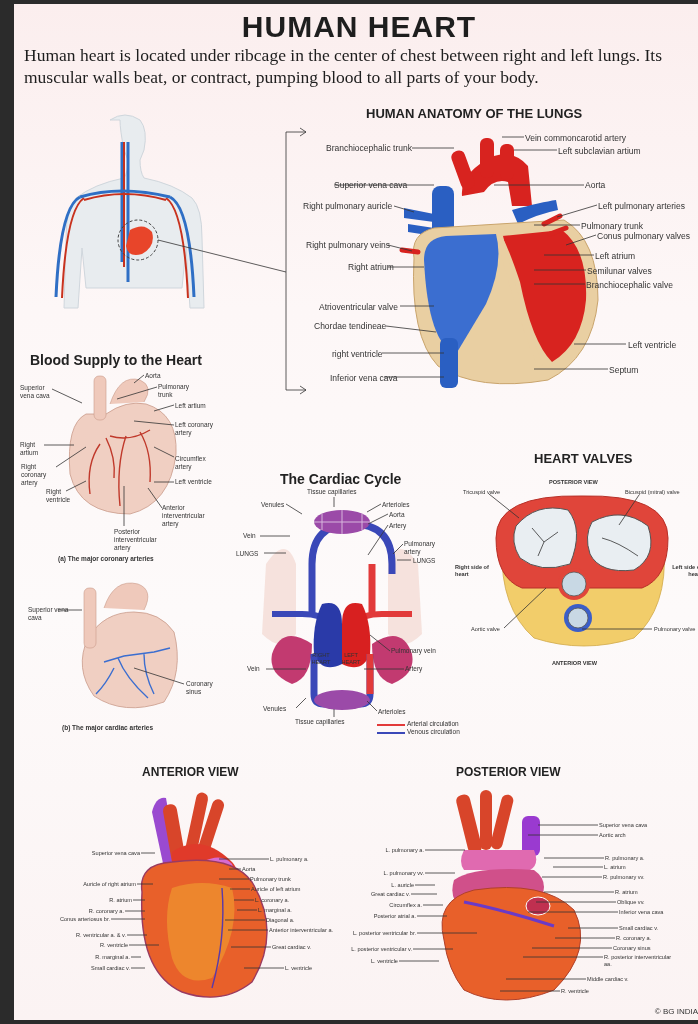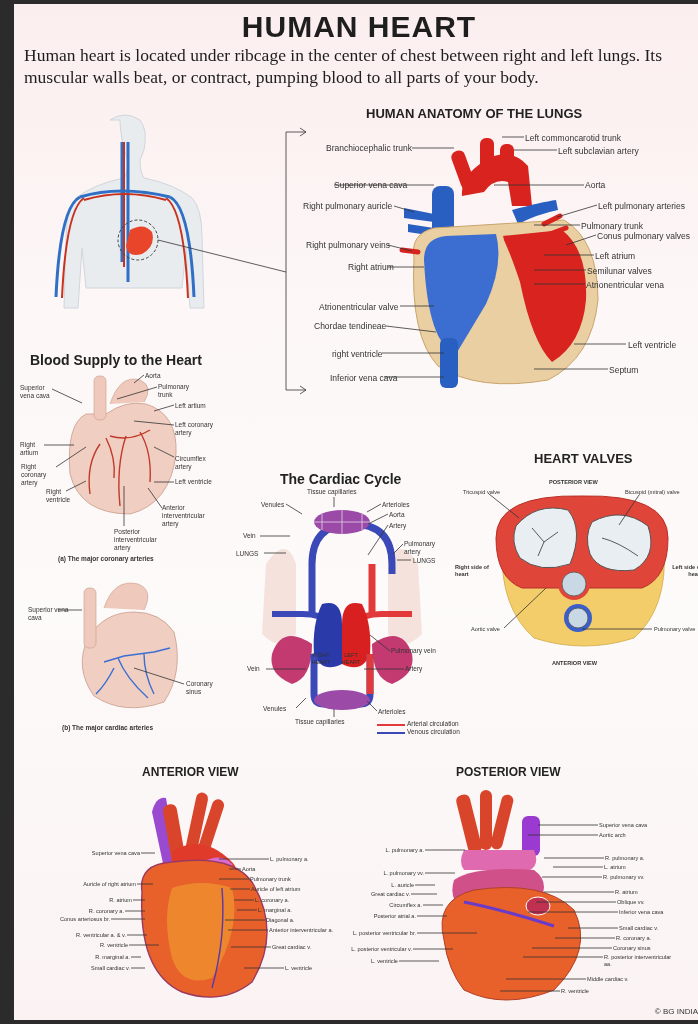--- a/index.html
+++ b/index.html
@@ -61,34 +61,34 @@
     <path d="M96 98 q10 50 40 130" stroke="#e9cfa2" stroke-width="6" fill="none"></path>
     <rect x="36" y="200" width="18" height="50" rx="6" fill="#2a5fc2"></rect>
     <path d="M140 86 l16 -8 M146 96 l16 -6 M-2 112 l16 2" stroke="#d8231f" stroke-width="5" stroke-linecap="round"></path>
   </svg>
 
   <div class="lbl" style="left:312px;top:139px">Branchiocephalic trunk</div>
   <div class="lbl" style="left:320px;top:176px">Superior vena cava</div>
   <div class="lbl" style="left:289px;top:197px">Right pulmonary auricle</div>
   <div class="lbl" style="left:292px;top:236px">Right pulmonary veins</div>
   <div class="lbl" style="left:334px;top:258px">Right atrium</div>
-  <div class="lbl" style="left:305px;top:298px">Atrionentricular valve</div>
+  <div class="lbl" style="left:305px;top:298px">Atrioventricular valve</div>
   <div class="lbl" style="left:300px;top:317px">Chordae tendineae</div>
   <div class="lbl" style="left:318px;top:345px">right ventricle</div>
   <div class="lbl" style="left:316px;top:369px">Inferior vena cava</div>
 
-  <div class="lbl" style="left:511px;top:129px">Left commoncarotid trunk</div>
-  <div class="lbl" style="left:544px;top:142px">Left subclavian artery</div>
+  <div class="lbl" style="left:511px;top:129px">Vein commoncarotid artery</div>
+  <div class="lbl" style="left:544px;top:142px">Left subclavian artium</div>
   <div class="lbl" style="left:571px;top:176px">Aorta</div>
   <div class="lbl" style="left:584px;top:197px">Left pulmonary arteries</div>
   <div class="lbl" style="left:567px;top:217px">Pulmonary trunk</div>
   <div class="lbl" style="left:583px;top:227px">Conus pulmonary valves</div>
   <div class="lbl" style="left:581px;top:247px">Left atrium</div>
   <div class="lbl" style="left:573px;top:262px">Semilunar valves</div>
-  <div class="lbl" style="left:572px;top:276px">Atrionentricular vena</div>
+  <div class="lbl" style="left:572px;top:276px">Branchiocephalic valve</div>
   <div class="lbl" style="left:614px;top:336px">Left ventricle</div>
   <div class="lbl" style="left:595px;top:361px">Septum</div>
 
   <svg style="left:0;top:0" width="690" height="400">
     <path class="line" d="M398 144 H440 M320 181 H420 M380 202 l20 6 M374 241 l24 6 M374 263 H410 M386 302 H420 M372 322 l50 6 M368 349 H430 M370 373 H430"></path>
     <path class="line" d="M510 133 H488 M543 146 H500 M570 181 H480 M583 201 l-40 12 M566 221 H520 M582 231 l-30 10 M580 251 H530 M572 266 H520 M571 280 H520 M612 340 H560 M594 365 H520"></path>
   </svg>
 
   <div class="h2" style="left:16px;top:348px;font-size:14px">Blood Supply to the Heart</div>
 

